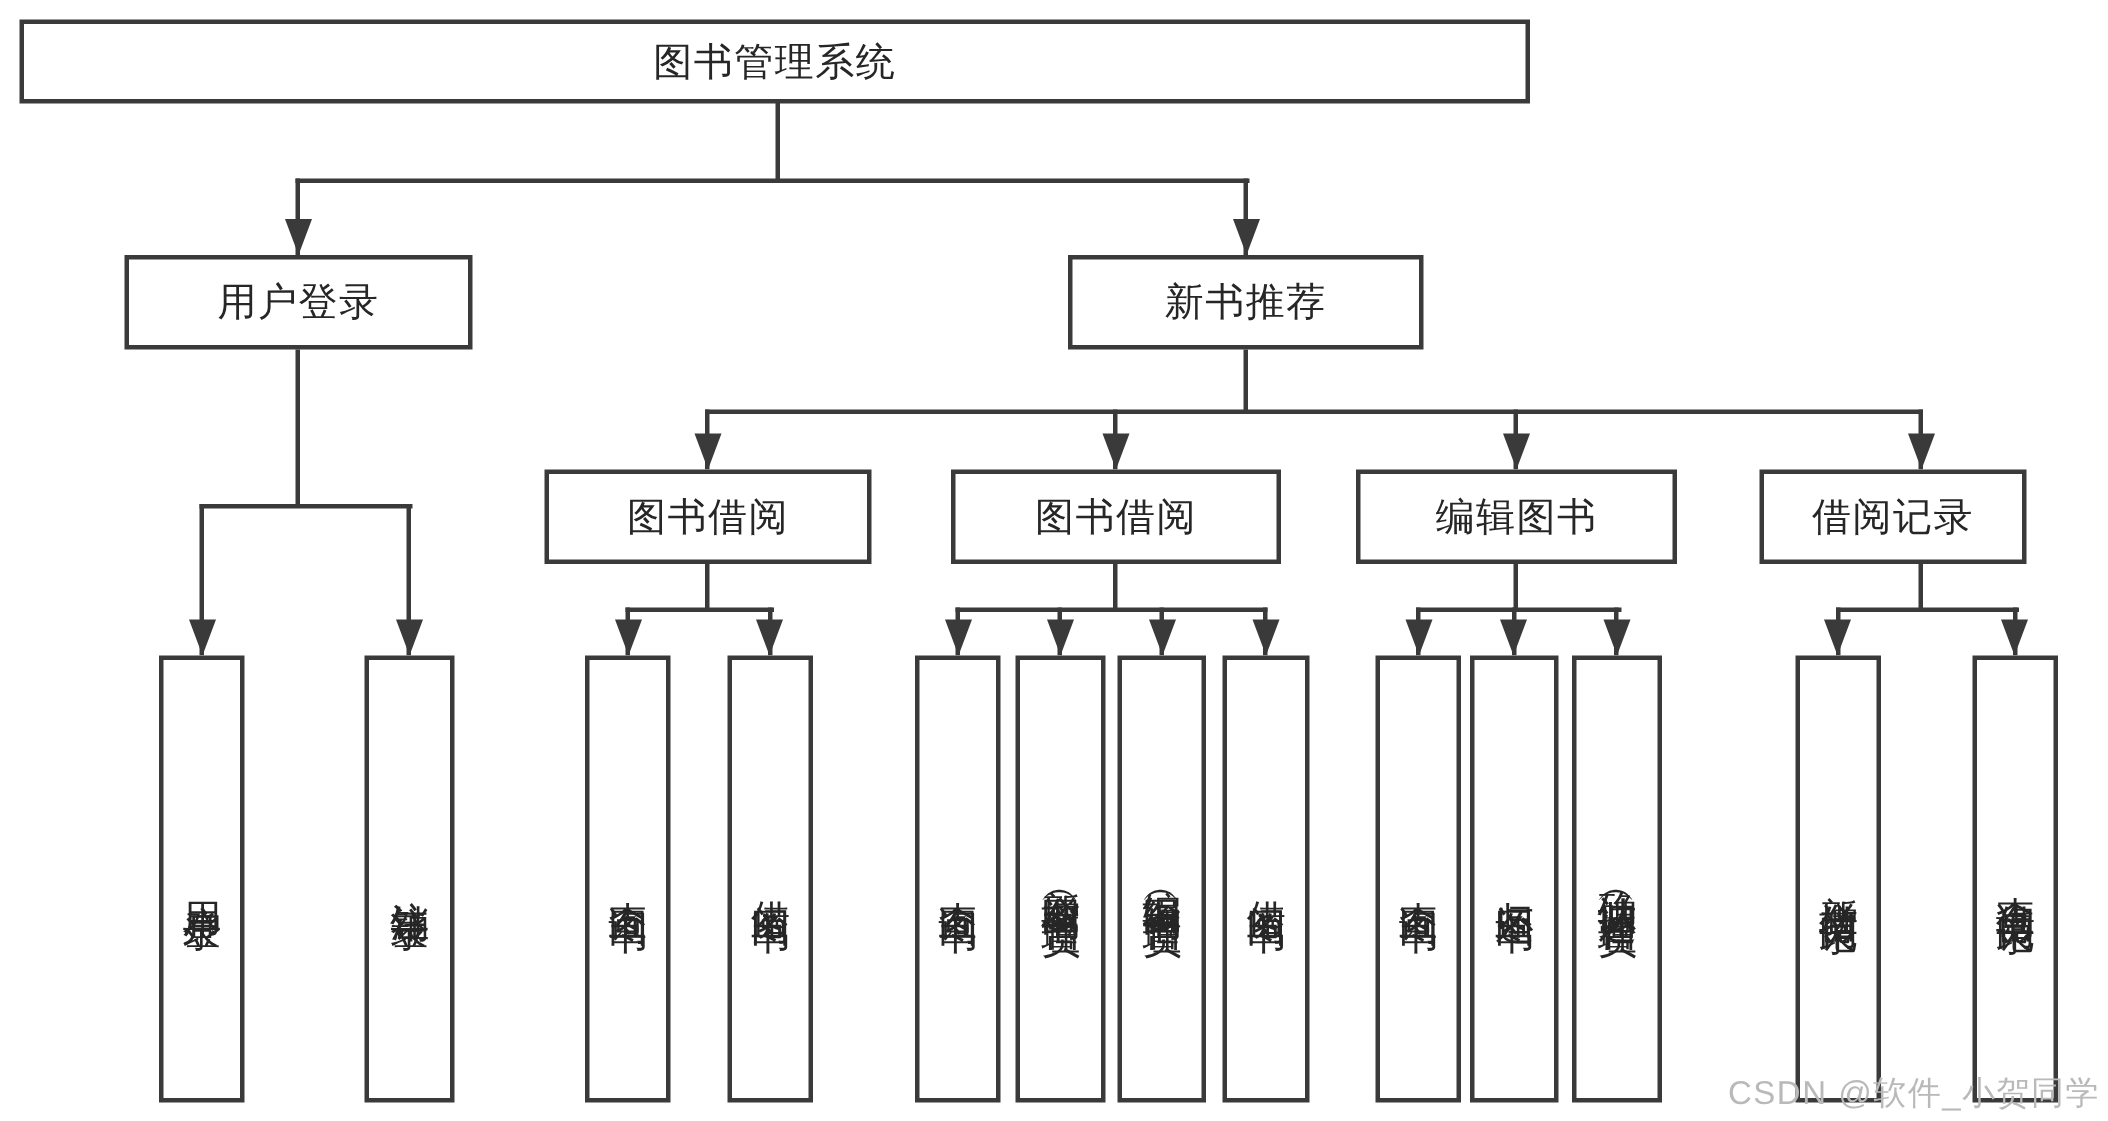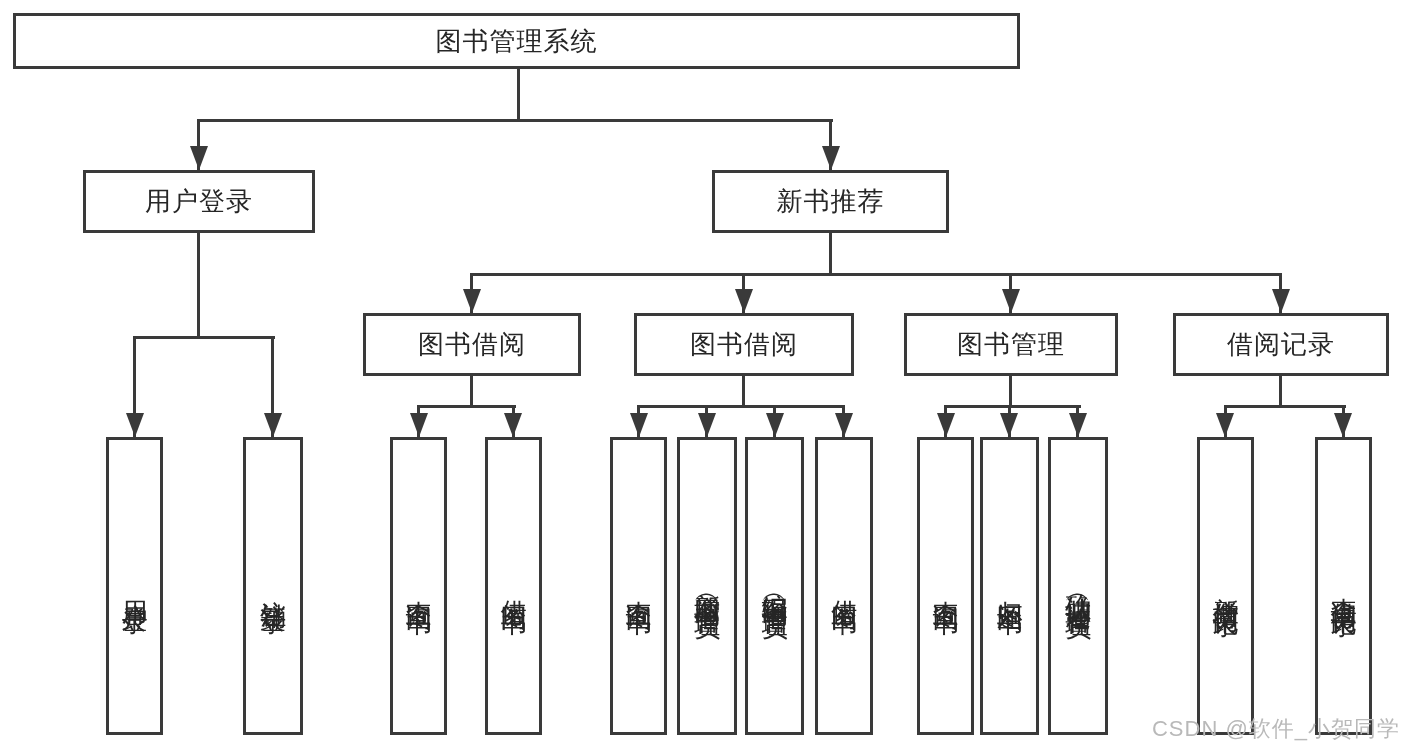--- a/index.html
+++ b/index.html
@@ -93,22 +93,22 @@
     <div class="seg" style="left:1009px;top:273px;width:3px;height:40px"></div>
     <div class="seg" style="left:1279px;top:273px;width:3px;height:40px"></div>
     <div class="arr" style="left:463px;top:289px"></div>
     <div class="arr" style="left:735px;top:289px"></div>
     <div class="arr" style="left:1002px;top:289px"></div>
     <div class="arr" style="left:1272px;top:289px"></div>
   </div>
 
   <div class="box" style="left:363px;top:313px;width:218px;height:63px">图书借阅</div>
   <div class="box" style="left:634px;top:313px;width:220px;height:63px">图书借阅</div>
-  <div class="box" style="left:904px;top:313px;width:214px;height:63px">图书管理</div>
-  <div class="box" style="left:1173px;top:313px;width:216px;height:63px">借阅记录</div>
+  <div class="box" style="left:904px;top:313px;width:214px;height:63px">编辑图书</div>
+  <div class="box" style="left:1173px;top:313px;width:178px;height:63px">借阅记录</div>
 
   <div>
     <div class="seg" style="left:470px;top:376px;width:3px;height:32px"></div>
     <div class="seg" style="left:417px;top:405px;width:99px;height:3px"></div>
     <div class="seg" style="left:417px;top:405px;width:3px;height:32px"></div>
     <div class="seg" style="left:512px;top:405px;width:3px;height:32px"></div>
     <div class="arr" style="left:410px;top:413px"></div>
     <div class="arr" style="left:504px;top:413px"></div>
   </div>
 

